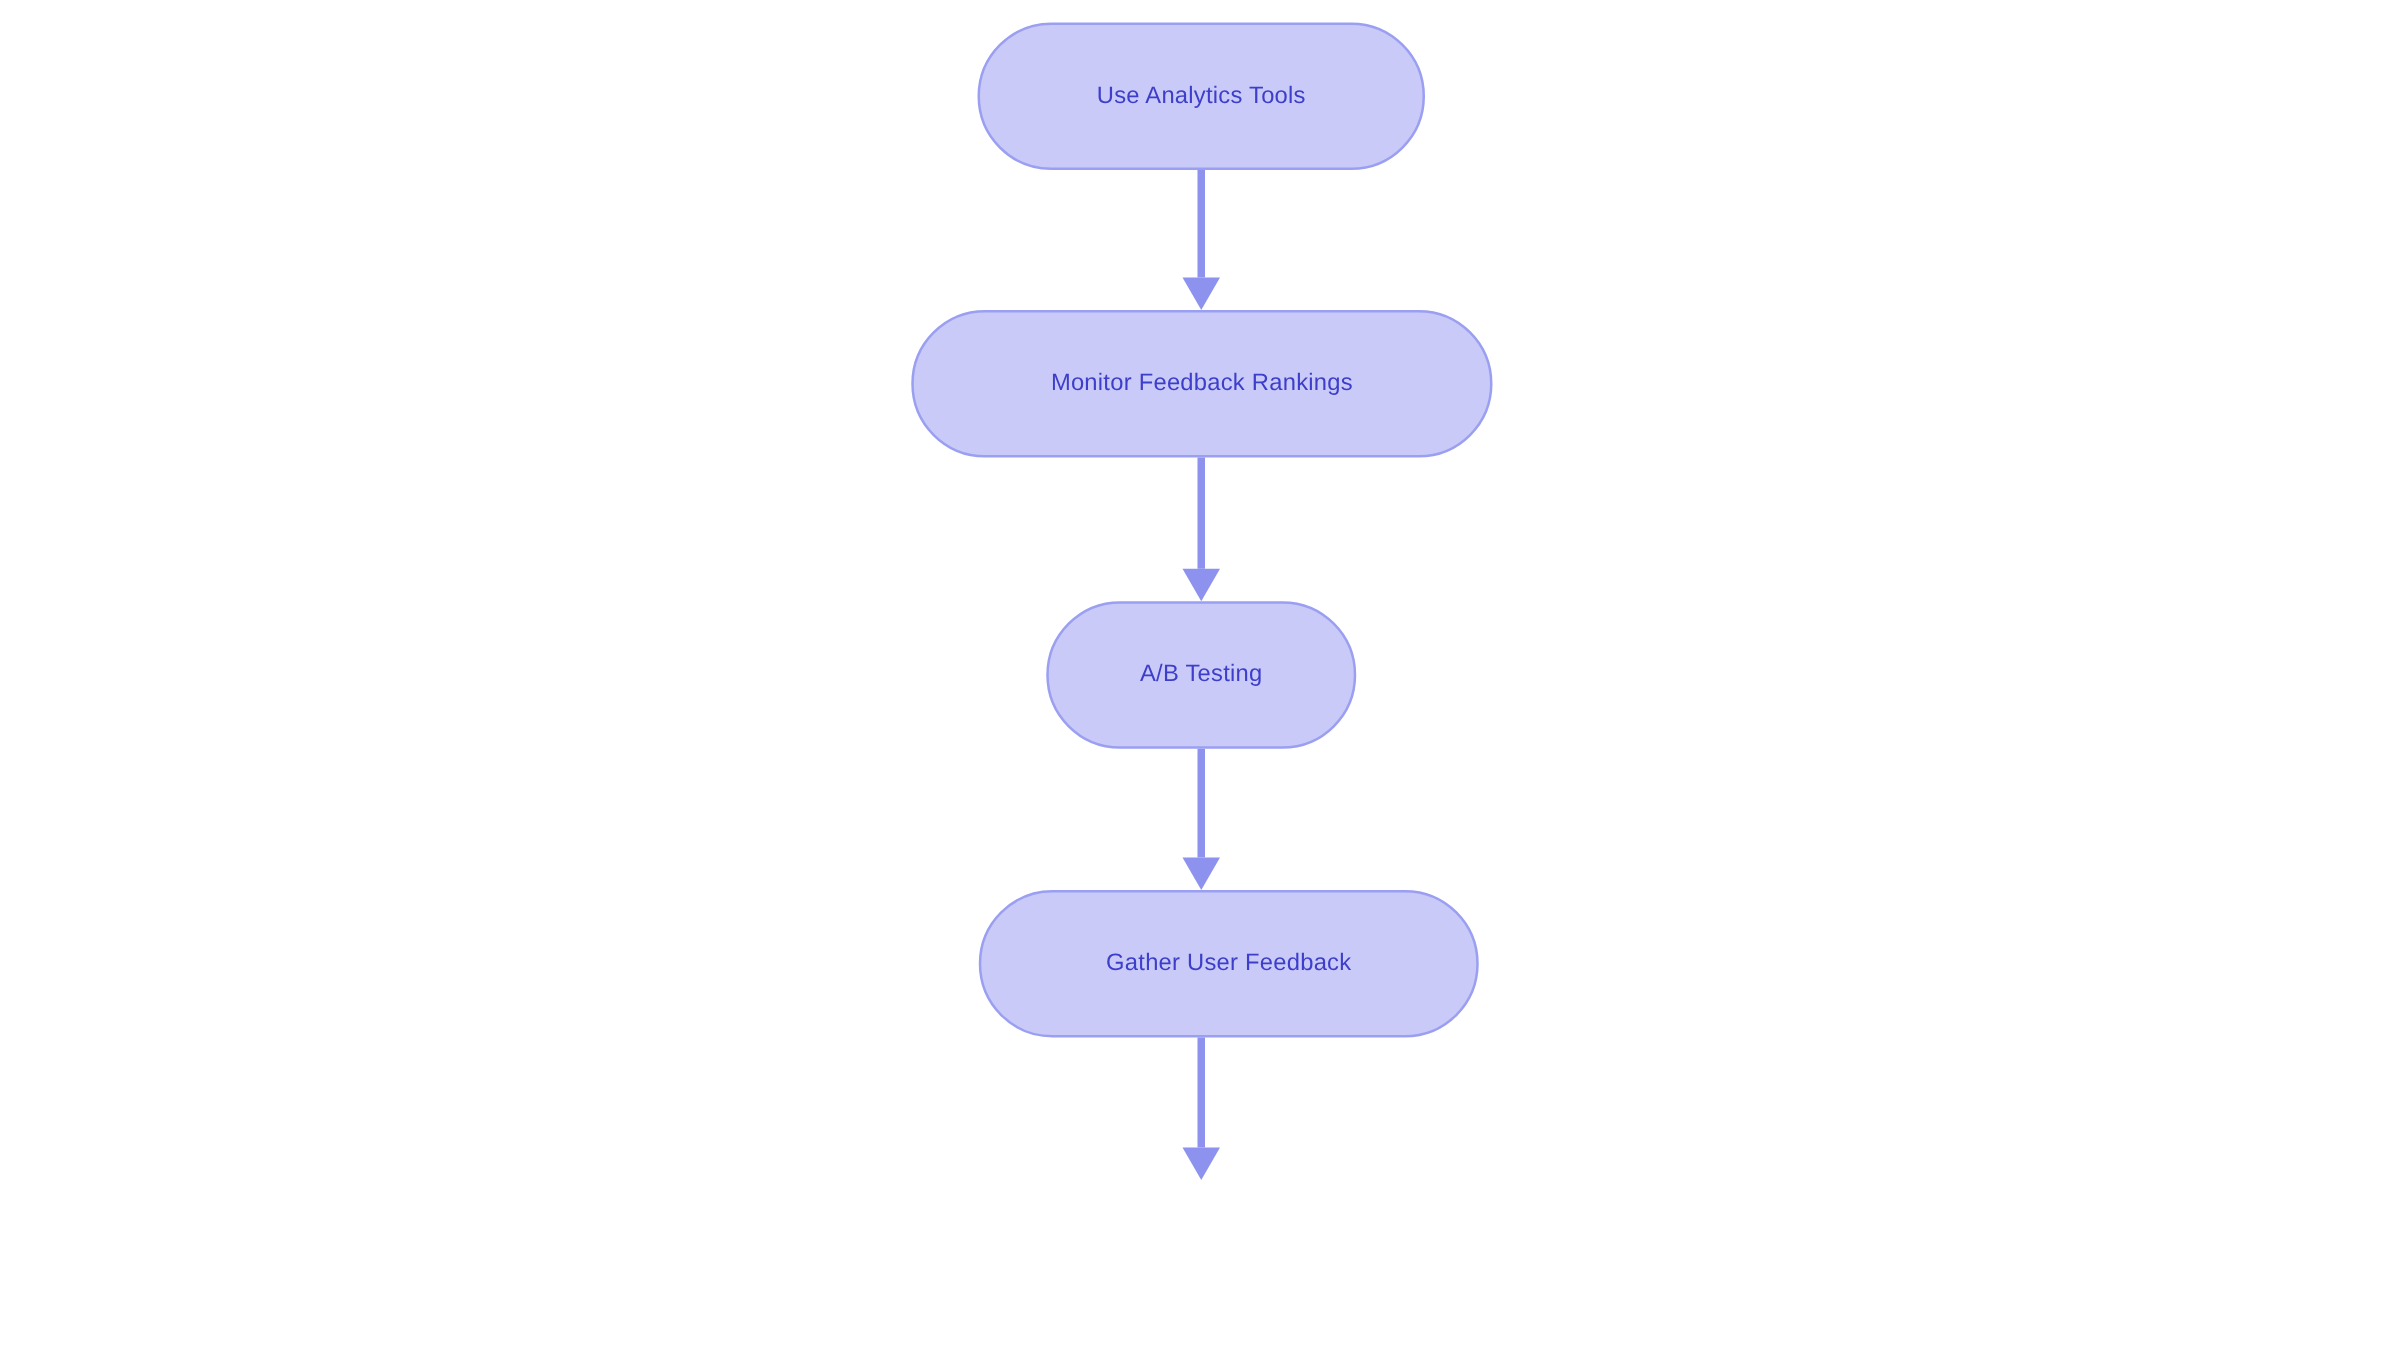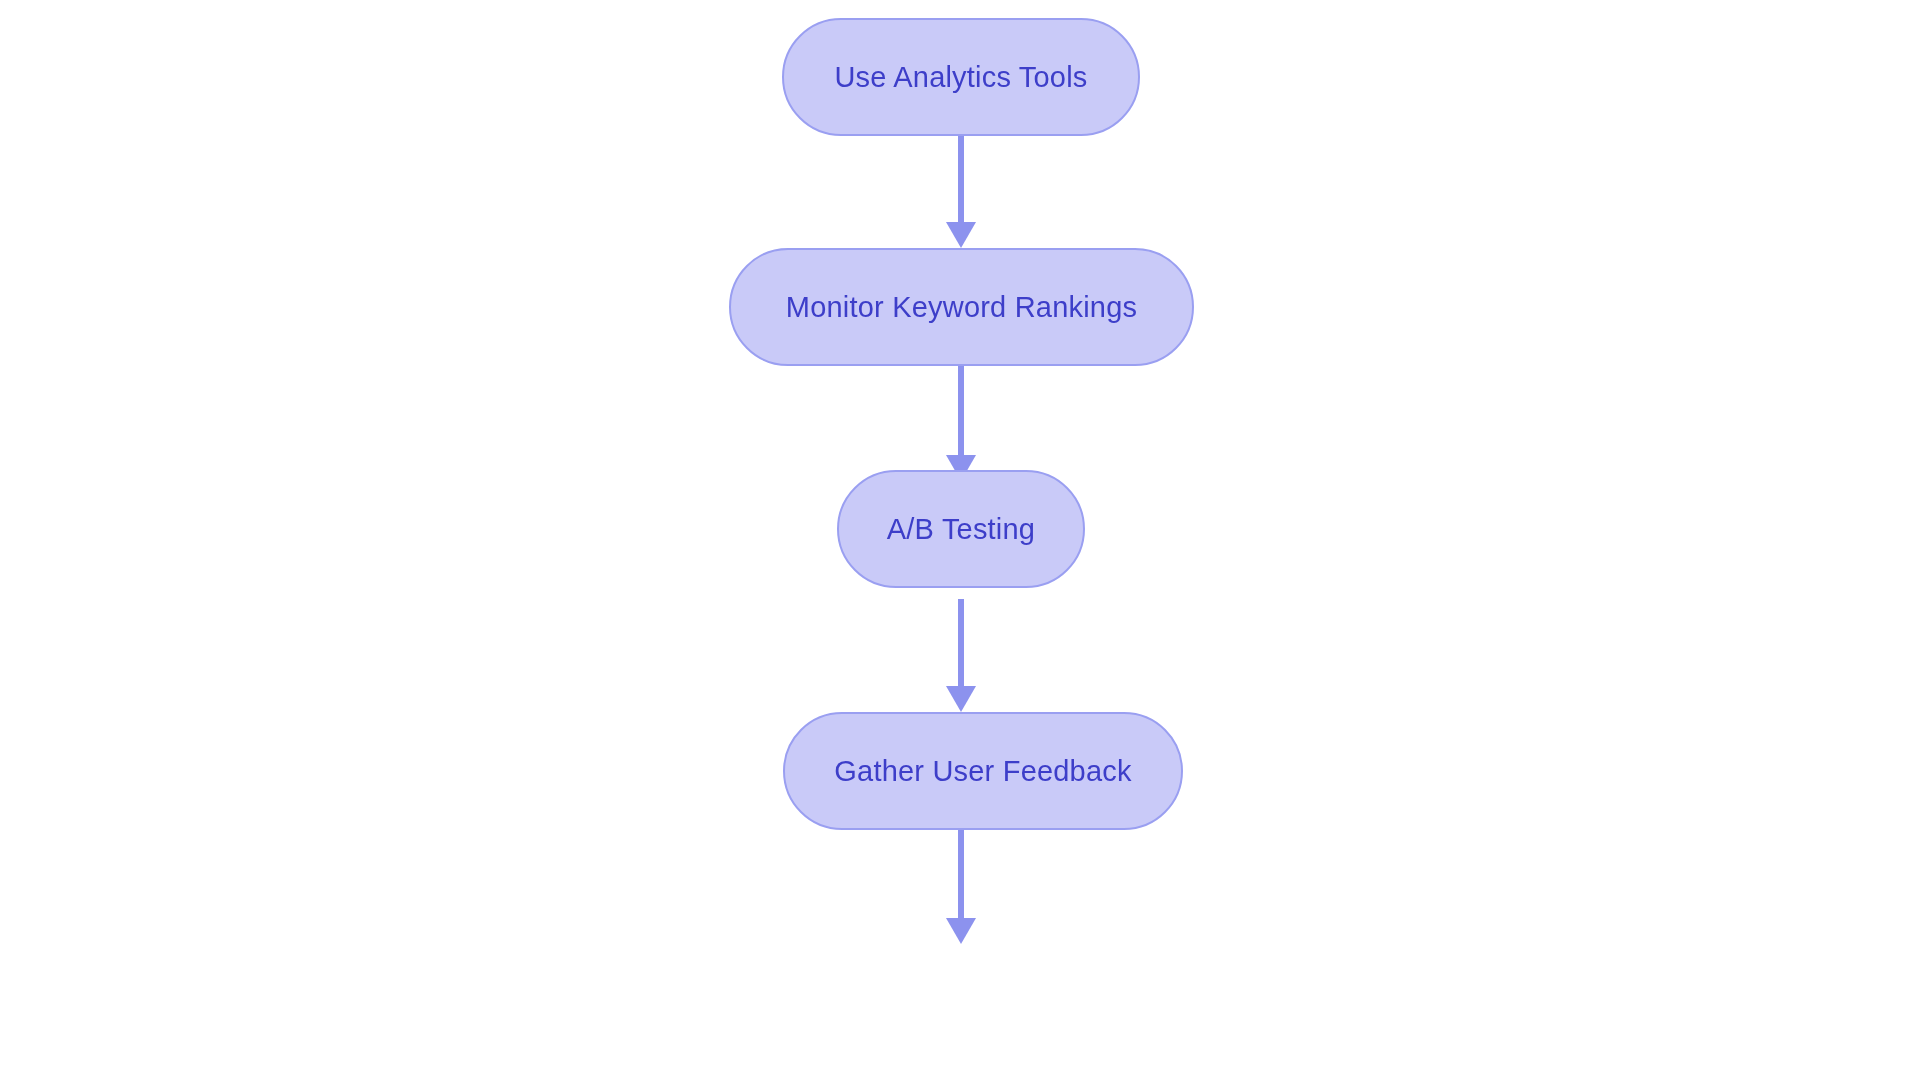--- a/index.html
+++ b/index.html
@@ -26,29 +26,29 @@
   .node {
     position: absolute;
     display: flex;
     align-items: center;
     justify-content: center;
     height: 118px;
     border-radius: 59px;
     background: var(--node-fill);
     border: 2px solid var(--node-border);
     color: var(--node-text);
-    font-size: 29px;
+    font-size: 19px;
     font-weight: 500;
     letter-spacing: 0.2px;
     text-align: center;
     white-space: nowrap;
   }
   #node-1 { left: 782px; top: 18px;  width: 358px; }
   #node-2 { left: 729px; top: 248px; width: 465px; }
-  #node-3 { left: 837px; top: 470px; width: 248px; }
+  #node-3 { left: 837px; top: 481px; width: 248px; }
   #node-4 { left: 783px; top: 712px; width: 400px; }
   #node-5 { left: 691px; top: 944px; width: 540px; }
 
   .connector { position: absolute; left: 0; top: 0; width: 0; height: 0; }
   .arrow-line {
     position: absolute;
     left: 958px;
     width: 6px;
     background: var(--arrow);
   }
@@ -78,21 +78,21 @@
   <div class="node" id="node-1">
     <span>Use Analytics Tools</span>
   </div>
 
   <div class="connector" id="conn-1">
     <div class="arrow-line"></div>
     <div class="arrow-head"></div>
   </div>
 
   <div class="node" id="node-2">
-    <span>Monitor Keyword Rankings</span>
+    <span>Monitor Feedback Rankings</span>
   </div>
 
   <div class="connector" id="conn-2">
     <div class="arrow-line"></div>
     <div class="arrow-head"></div>
   </div>
 
   <div class="node" id="node-3">
     <span>A/B Testing</span>
   </div>

